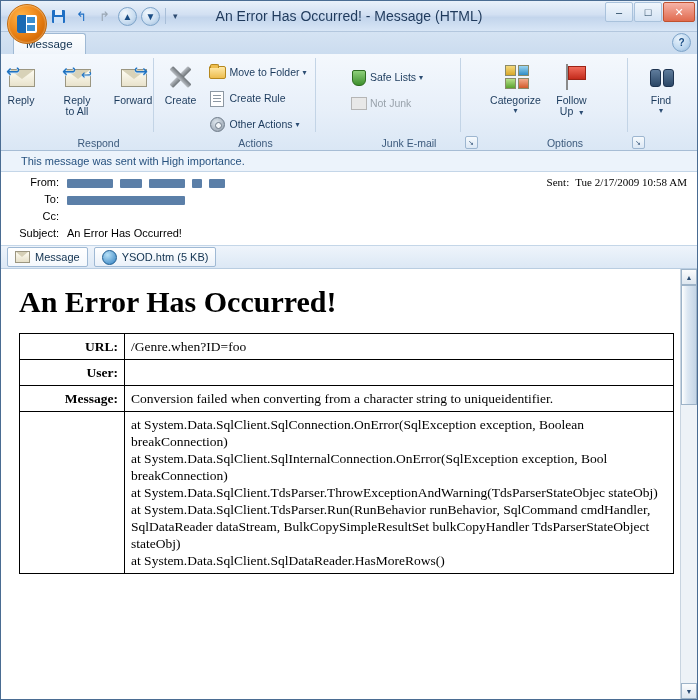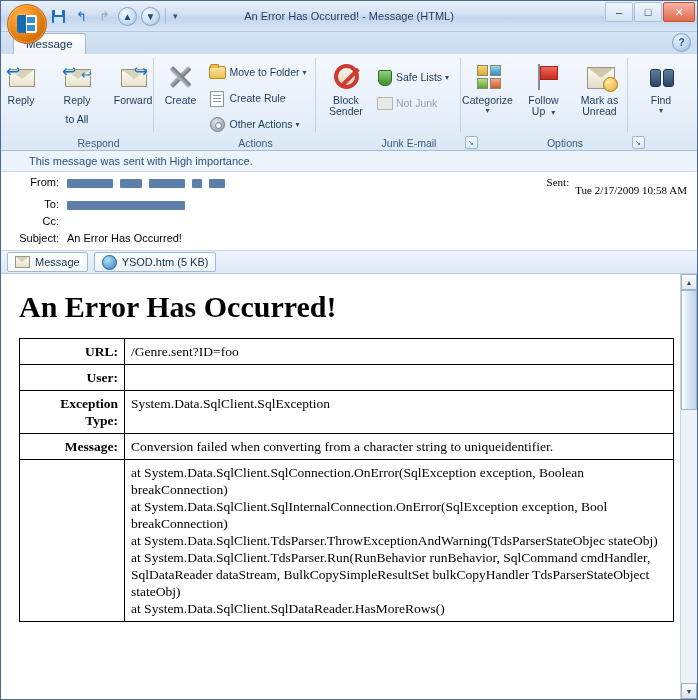--- a/index.html
+++ b/index.html
@@ -110,21 +110,21 @@
     display: flex; align-items: center; justify-content: center;
     font-size: 10px; color: #1a4d84; font-weight: bold;
   }
   .qat-dropdown {
     font-size: 9px; color: #2e4b70; padding: 0 3px;
   }
   .title-text {
     position: absolute;
     left: 0; right: 0;
     text-align: center;
-    font-size: 11px;
+    font-size: 14px;
     color: #1f3a5c;
     pointer-events: none;
   }
   .win-buttons {
     position: absolute;
     right: 2px; top: 1px;
     display: flex; gap: 1px;
     z-index: 6;
   }
   .win-btn {
@@ -388,21 +388,21 @@
   }
   .mini-caret { font-size: 8px; color: #2c4d73; margin-left: 3px; }
   .big-caret { font-size: 8px; color: #2c4d73; line-height: 7px; margin-top: 1px; }
 
   
   .infobar {
     height: 20px;
     background: #ecf3fb;
     border-bottom: 1px solid #c4d6e8;
     display: flex; align-items: center;
-    padding-left: 28px;
+    padding-left: 20px;
     font-size: 11px;
     color: #27527f;
     flex: none;
   }
 
   
   .headers {
     background: #ffffff;
     border-bottom: 1px solid #c4d6e8;
     padding: 3px 0 2px 0;
@@ -431,21 +431,21 @@
     margin-right: 4px;
     border-radius: 1px;
   }
   .sent-wrap {
     display: flex; align-items: flex-start;
     margin-left: auto;
     padding-right: 10px;
     font-family: Liberation Serif, serif;
   }
   .sent-label { color: #000; margin-right: 6px; }
-  .sent-value { color: #000; margin-top: 8px; }
+  .sent-value { color: #000; }
 
   
   .attachbar {
     height: 22px;
     background: linear-gradient(to bottom,#eef4fb,#dce8f5);
     border-bottom: 1px solid #b9cde1;
     display: flex; align-items: center;
     padding-left: 6px;
     gap: 6px;
     flex: none;
@@ -597,21 +597,21 @@
           </div>
           <span class="lbl">Reply</span>
         </div>
         <div class="big-btn">
           <div class="icon32">
             <span class="env"></span>
               <span class="arr left">↩</span>
               <span class="arr right" style="font-size:13px;top:5px;">↩</span>
           </div>
           <span class="lbl">Reply</span>
-          <span class="lbl" style="margin-top:8px">to All</span>
+          <span class="lbl" style="margin-top:0">to All</span>
         </div>
         <div class="big-btn">
           <div class="icon32">
             <span class="env"></span>
               <span class="arr right">↪</span>
           </div>
           <span class="lbl">Forward</span>
         </div>
       </div>
       <div class="group-label">Respond</div>
@@ -646,27 +646,20 @@
             <span>Other Actions</span>
             <span class="mini-caret">▾</span>
           </div>
         </div>
       </div>
       <div class="group-label">Actions</div>
     </div>
 
     <div class="group" style="width:145px;">
       <div class="group-content">
-        <div class="big-btn" style="width:52px">
-          <div class="icon32">
-              <span class="ico-block"></span>
-            </div>
-          <span class="lbl">Block</span>
-          <span class="lbl" style="margin-top:0">Sender</span>
-        </div>
         <div class="small-list" style="padding-top:8px">
           <div class="small-btn">
             <span class="icon16">
                 <span class="ico-shield"></span>
               </span>
             <span>Safe Lists</span>
             <span class="mini-caret">▾</span>
           </div>
           <div class="small-btn disabled">
             <span class="icon16">
@@ -702,29 +695,20 @@
                 <span class="pole"></span>
                 <span class="cloth"></span>
               </span>
           </div>
           <span class="lbl">Follow</span>
           <span class="lbl" style="margin-top:0">
             <span>Up</span>
             <span class="mini-caret">▾</span>
           </span>
         </div>
-        <div class="big-btn">
-          <div class="icon32">
-            <span class="ico-mark">
-                <span class="badge"></span>
-              </span>
-          </div>
-          <span class="lbl">Mark as</span>
-          <span class="lbl" style="margin-top:0">Unread</span>
-        </div>
       </div>
       <div class="group-label">
         <span>Options</span>
         <span class="dialog-launcher">↘</span>
       </div>
     </div>
 
     <div class="group" style="width:68px;">
       <div class="group-content" style="justify-content:flex-start">
         <div class="big-btn">
@@ -785,29 +769,25 @@
     </div>
   </div>
 
   <div class="bodyarea">
     <div class="body-scroll">
       <div class="err-title">An Error Has Occurred!</div>
       <table class="errtable">
         <tbody>
             <tr>
           <td class="keycol">URL:</td>
-          <td class="valcol">/Genre.sent?ID=foo</td>
+          <td class="valcol">/Genre.when?ID=foo</td>
         </tr>
         <tr>
           <td class="keycol">User:</td>
           <td class="valcol"></td>
-        </tr>
-        <tr>
-          <td class="keycol">Exception Type:</td>
-          <td class="valcol">System.Data.SqlClient.SqlException</td>
         </tr>
         <tr>
           <td class="keycol">Message:</td>
           <td class="valcol">Conversion failed when converting from a character string to uniqueidentifier.</td>
         </tr>
         <tr>
           <td class="keycol"></td>
           <td class="valcol stack-line">at System.Data.SqlClient.SqlConnection.OnError(SqlException exception, Boolean breakConnection)
 at System.Data.SqlClient.SqlInternalConnection.OnError(SqlException exception, Bool breakConnection)
 at System.Data.SqlClient.TdsParser.ThrowExceptionAndWarning(TdsParserStateObjec stateObj)

